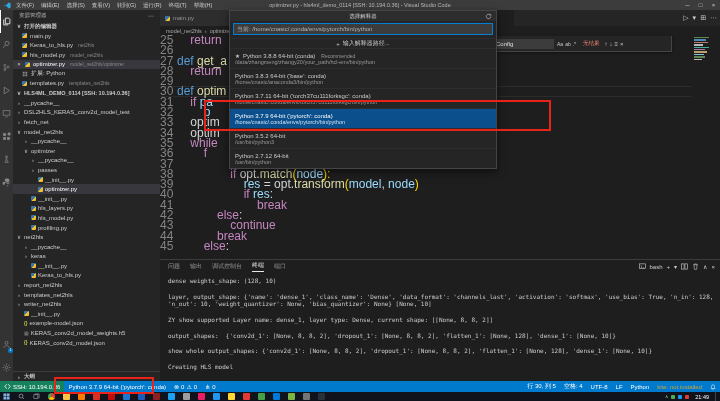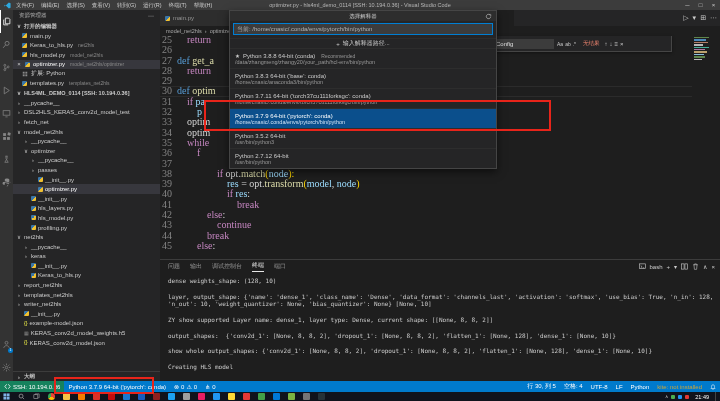--- a/index.html
+++ b/index.html
@@ -37,21 +37,21 @@
 .h5icon{color:#8a8a8a;font-size:5px;flex:none}
 .exticon{color:#8a8a8a;flex:none}
 .sb-outline{position:absolute;bottom:0;left:0;right:0;height:10px;border-top:1px solid #3c3c3c;display:flex;align-items:center;font-size:5.5px;font-weight:bold;padding-left:3px;gap:2px;background:#252526}
 
 .editor{position:absolute;left:160px;top:10px;width:560px;height:249px;background:#1e1e1e;overflow:hidden}
 .tabbar{height:16px;background:#252526;display:flex}
 .tab{display:flex;align-items:center;gap:3px;padding:0 5px;font-size:6px;color:#969696;background:#2d2d2d;border-right:1px solid #252526;white-space:nowrap;overflow:hidden;flex:none}
 .tab.active{background:#1e1e1e;color:#ffffff}
 .editor-actions{position:absolute;right:3px;top:0;height:16px;display:flex;align-items:center;gap:4px;color:#cccccc;font-size:7px;z-index:1}
 .breadcrumb{height:9px;display:flex;align-items:center;font-size:5.5px;color:#a9a9a9;padding-left:6px;gap:3px;white-space:nowrap}
-.code{position:absolute;top:25px;left:0;right:28px;bottom:0;font-family:Liberation Serif, serif;font-size:10px;line-height:10.3px;white-space:pre;overflow:hidden}
+.code{position:absolute;top:25px;left:0;right:28px;bottom:0;font-family:Liberation Sans, sans-serif;font-size:12px;line-height:10.3px;white-space:pre;overflow:hidden}
 .cl{height:10.3px;display:flex}
 .cl.current{box-shadow:inset 0 1px #2b2b2b,inset 0 -1px #2b2b2b}
 .ln{width:17px;text-align:right;padding-right:5px;color:#858585;flex:none}
 .k{color:#c586c0}.d{color:#569cd6}.f{color:#dcdcaa}.v{color:#9cdcfe}.p{color:#d4d4d4}.b{color:#ffd700}
 .minimap{position:absolute;right:4px;top:27px;width:22px;height:60px}
 .mm-bar{height:1.4px;margin-bottom:1px;opacity:.85}
 .find{position:absolute;left:325px;top:26px;width:187px;height:16px;background:#252526;border:1px solid #454545;border-top:none;display:flex;align-items:center;gap:3px;padding:0 3px;z-index:4;box-shadow:0 1px 3px rgba(0,0,0,.4)}
 .find-grip{color:#888;font-size:6px}
 .find-input{width:60px;height:10px;background:#3c3c3c;border:0;color:#e0e0e0;font-size:6px;padding:0 2px;font-family:"Liberation Sans",sans-serif}
 .find-opt{color:#cccccc;font-size:5px}

